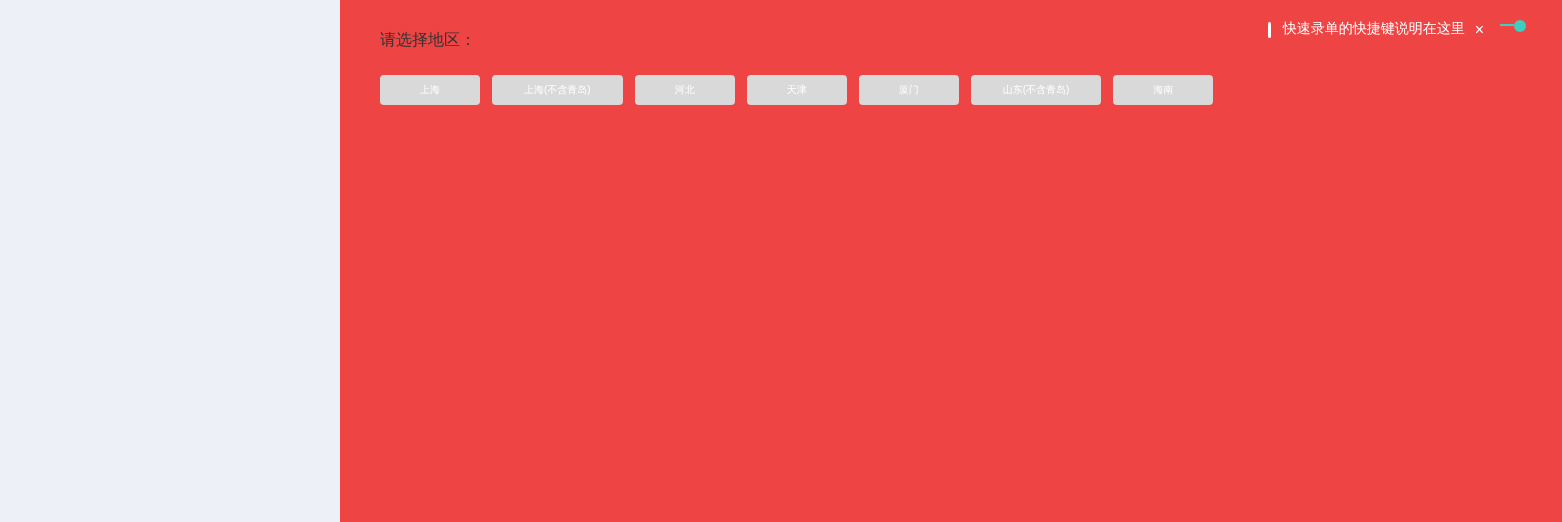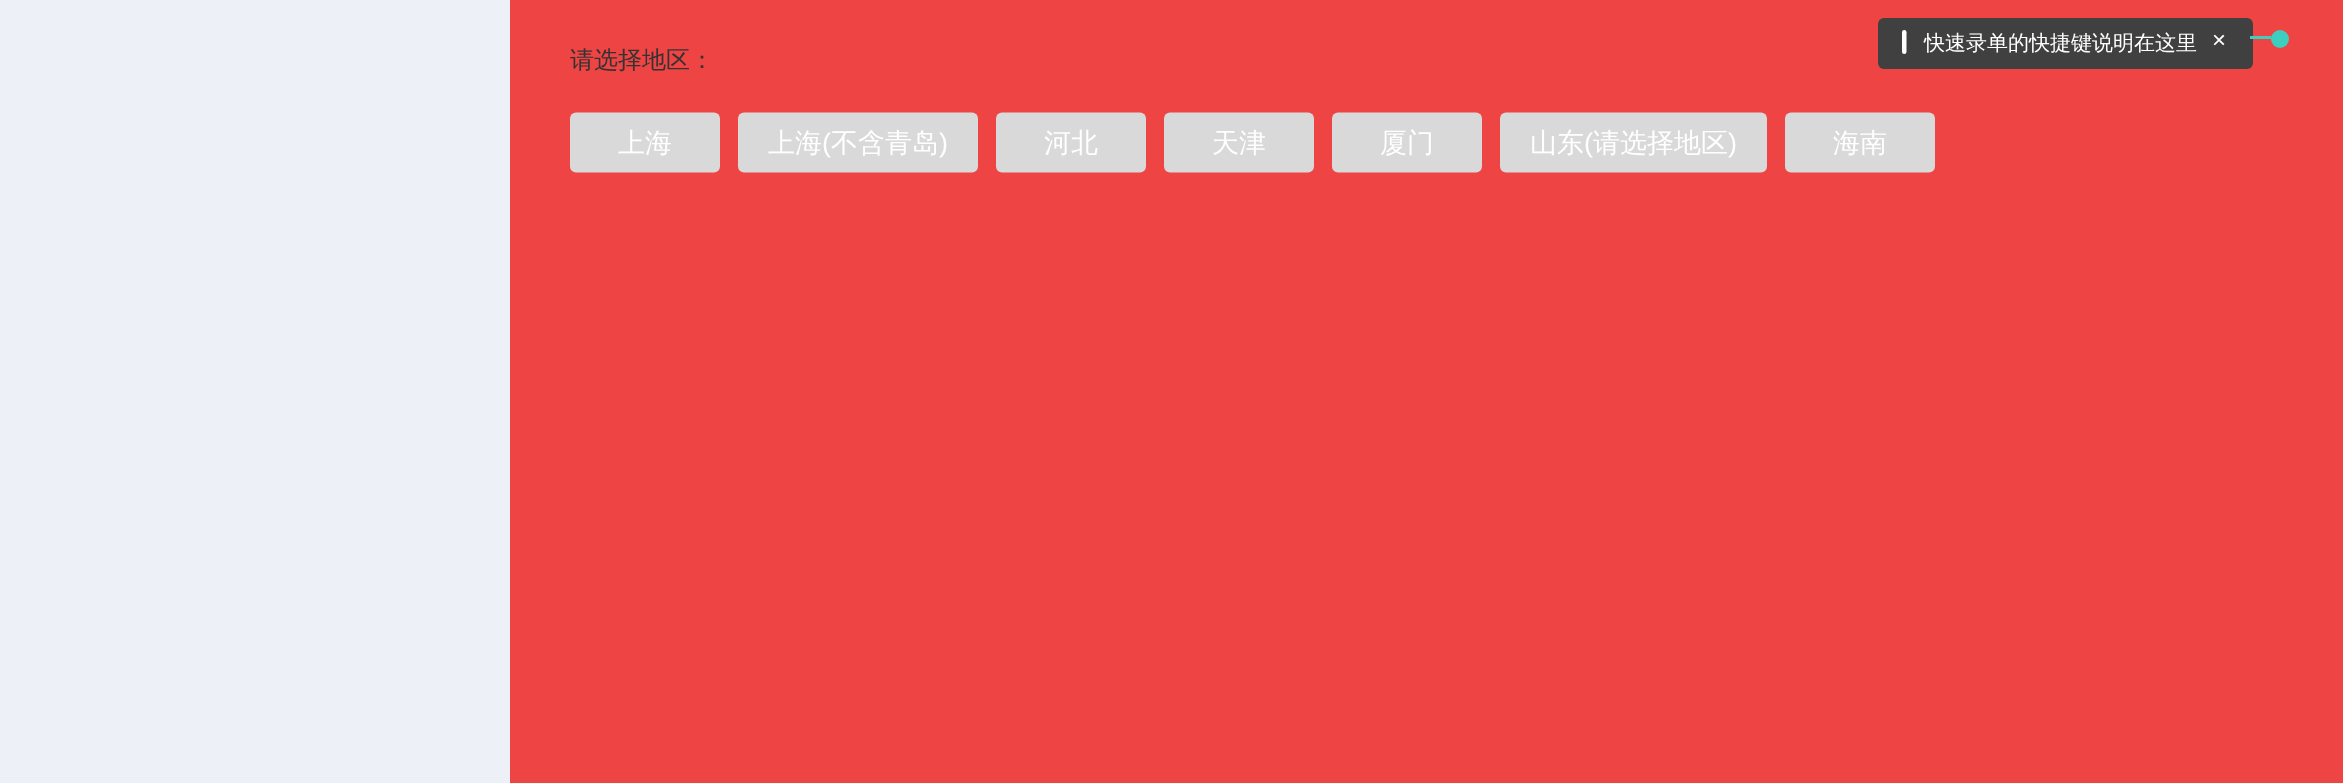--- a/index.html
+++ b/index.html
@@ -47,40 +47,40 @@
       display: flex;
       flex-wrap: wrap;
       gap: 12px;
     }
 
     .region-btn {
       background: #d9d9d9;
       color: #fff;
       border: none;
       border-radius: 4px;
-      padding: 8px 20px;
-      font-size: 18px;
+      padding: 8px 32px;
+      font-size: 10px;
       cursor: pointer;
       min-width: 100px;
       text-align: center;
       outline: none;
     }
 
     
     .tooltip-bar {
       position: absolute;
       top: 12px;
       right: 60px;
-      background: #404040;
+      background: #ef4444;
       color: #fff;
       font-size: 14px;
       padding: 8px 16px;
       border-radius: 4px;
       display: flex;
-      align-items: flex-start;
+      align-items: flex-end;
       gap: 8px;
       white-space: nowrap;
     }
 
     .tooltip-bar .bar-icon {
       display: inline-block;
       width: 3px;
       height: 16px;
       background: #fff;
       border-radius: 2px;
@@ -127,21 +127,21 @@
 
   <div class="page-title">请选择地区：</div>
 
   <div class="region-buttons">
 
   <button class="region-btn">上海</button>
       <button class="region-btn">上海(不含青岛)</button>
       <button class="region-btn">河北</button>
       <button class="region-btn">天津</button>
       <button class="region-btn">厦门</button>
-      <button class="region-btn">山东(请选择地区)</button>
+      <button class="region-btn">山东(不含青岛)</button>
       <button class="region-btn">海南</button>
     </div>
 
 </div>
 
 <div class="tooltip-bar">
   <span class="bar-icon"></span>
   <span>快速录单的快捷键说明在这里</span>
   <button class="close-btn">×</button>
 </div>

